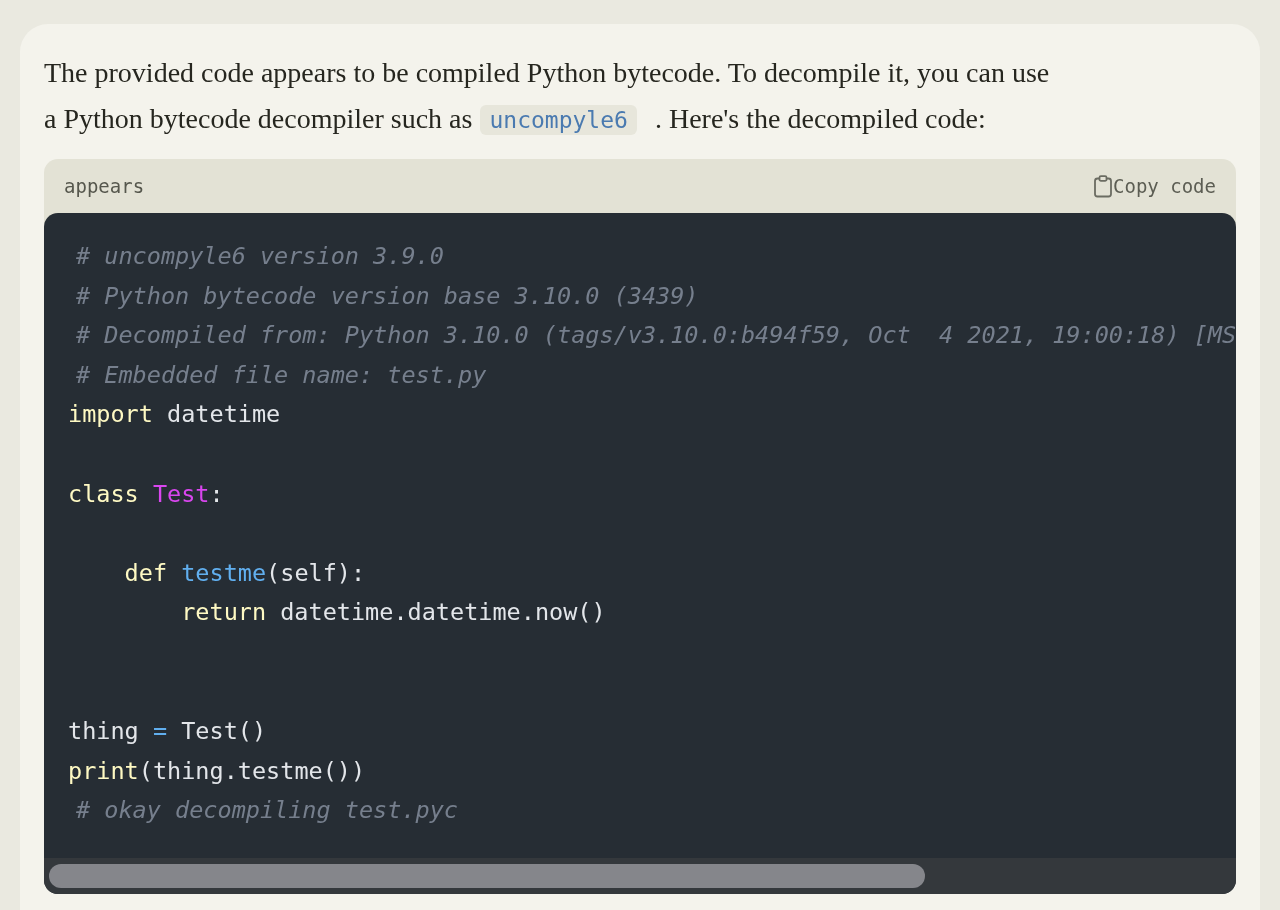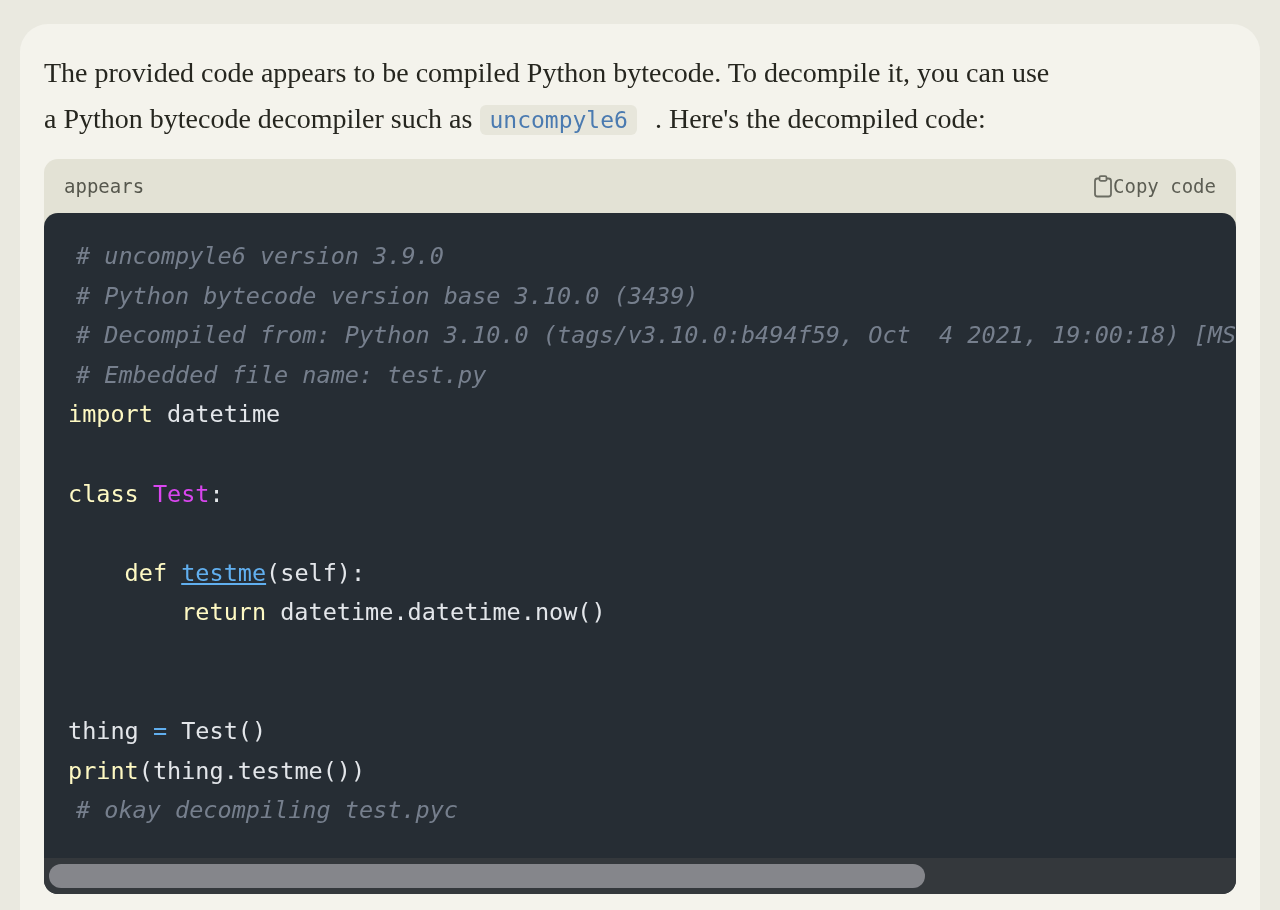--- a/index.html
+++ b/index.html
@@ -39,21 +39,21 @@
   }
   .code-lines {
     padding:24px 0 0 24px;
     font-family:"DejaVu Sans Mono", monospace;
     font-size:23.5px; line-height:39.6px; white-space:pre;
     color:#e3e6ea;
   }
   .tok-c  { color:#767f8d; font-style:italic;margin-left:8px; }
   .tok-k  { color:#fef9c3; }
   .tok-cl { color:#d946ef; }
-  .tok-f  { color:#61afef;text-decoration:underline; }
+  .tok-f  { color:#61afef; }
   .tok-o  { color:#61afef; }
   .tok-p  { color:#e3e6ea; }
 
   .hscroll {
     position:absolute; left:0; right:0; bottom:0; height:36px;
     background:#34383c;
   }
   .hscroll .thumb {
     position:absolute; left:5px; bottom:6px; height:24px; width:73.5%;
     background:#85868b; border-radius:12px;

